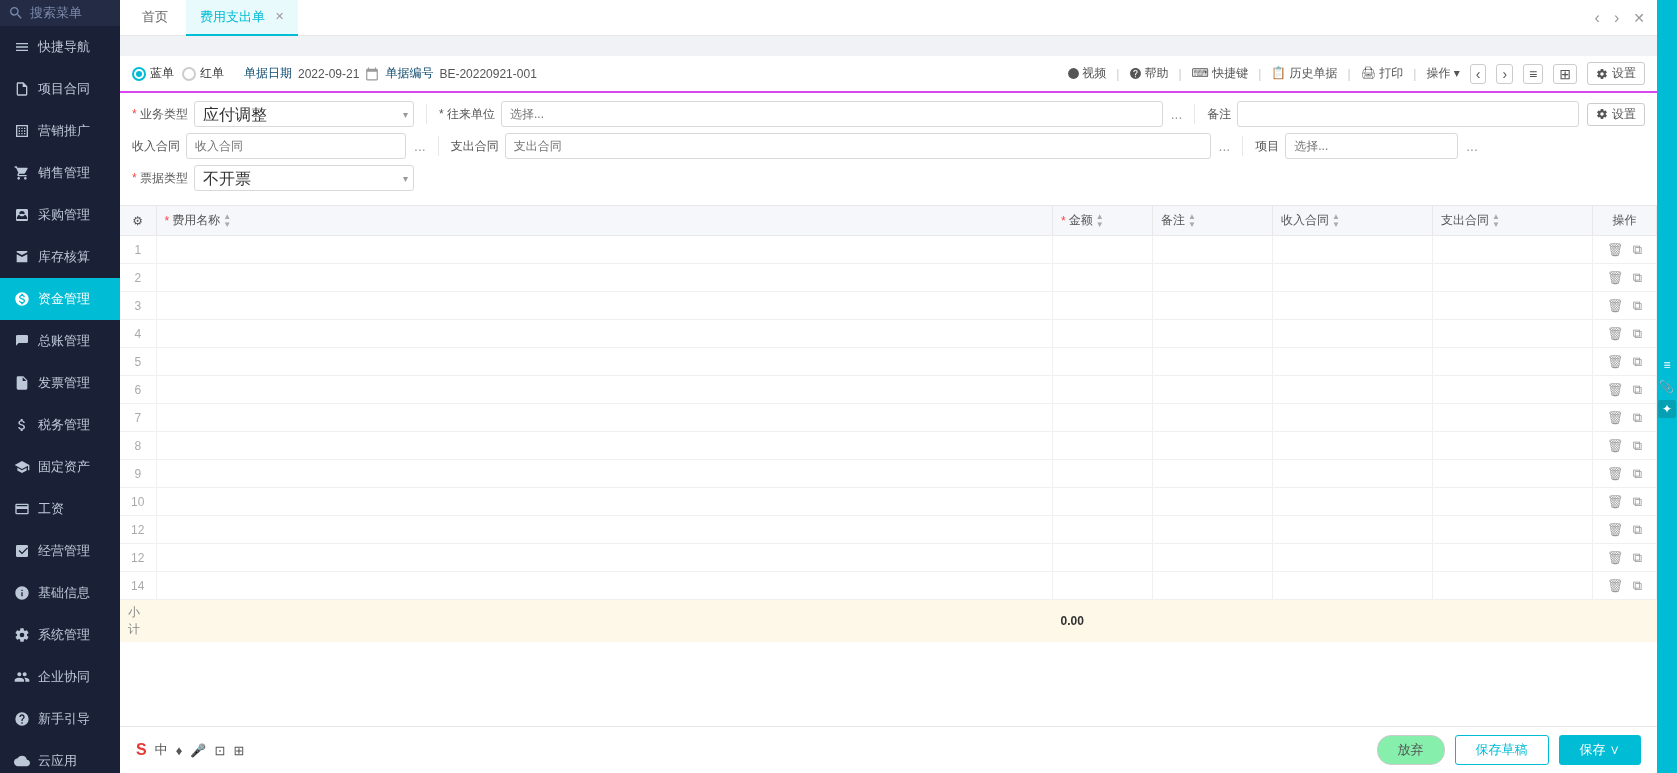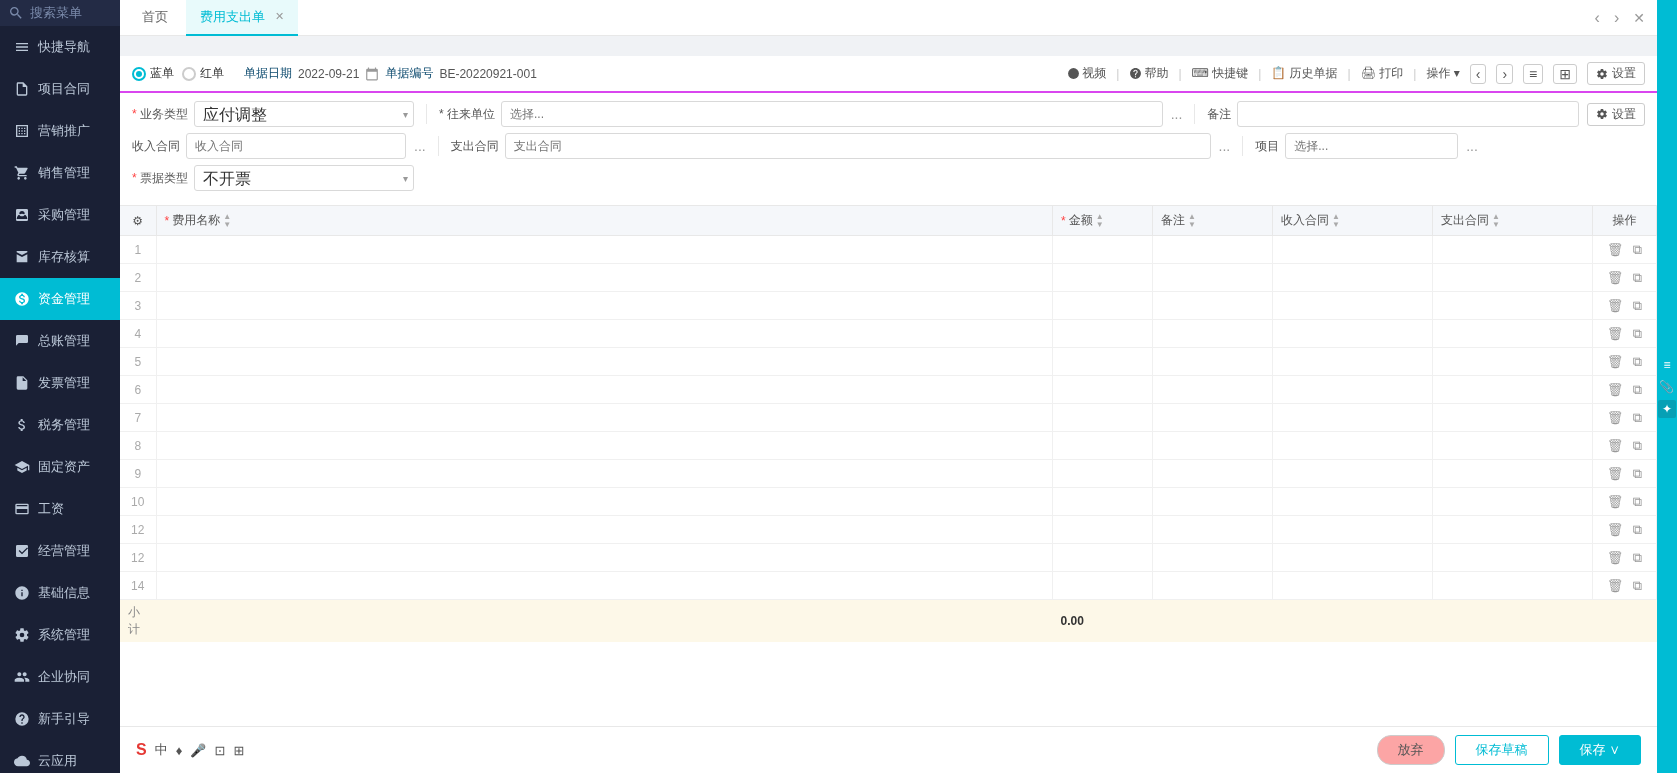--- a/index.html
+++ b/index.html
@@ -70,21 +70,21 @@
     tfoot td { padding: 4px 8px; font-size: 12px; color: #555; }
     .subtotal-label { color: #888; }
     .subtotal-value { color: #333; font-weight: bold; }
 
     
     .bottom-bar { border-top: 1px solid #e8e8e8; padding: 8px 16px; display: flex; align-items: center; justify-content: space-between; background: #fff; flex-shrink: 0; }
     .brand-icons { display: flex; align-items: center; gap: 8px; color: #e53935; }
     .brand-icons span { font-size: 18px; }
     .action-btns { display: flex; gap: 10px; }
     .btn { padding: 5px 20px; border-radius: 3px; font-size: 13px; cursor: pointer; border: 1px solid #ccc; }
-    .btn-default { background: #fca5a5; color: #555; border-radius: 14px; }
+    .btn-default { background: #86efac; color: #555; border-radius: 14px; }
     .btn-secondary { background: #fff; color: #00bcd4; border-color: #00bcd4; }
     .btn-primary { background: #00bcd4; color: #fff; border-color: #00bcd4; }
 
     
     .side-accent { width: 20px; background: #00bcd4; display: flex; flex-direction: column; align-items: center; justify-content: center; gap: 4px; padding: 4px 0; flex-shrink: 0; }
     .side-accent-btn { width: 18px; height: 18px; background: rgba(255,255,255,0.3); border-radius: 2px; cursor: pointer; display: flex; align-items: center; justify-content: center; color: #fff; font-size: 10px; }
 
     
     ::-webkit-scrollbar { width: 6px; }
     ::-webkit-scrollbar-track { background: #f0f0f0; }

